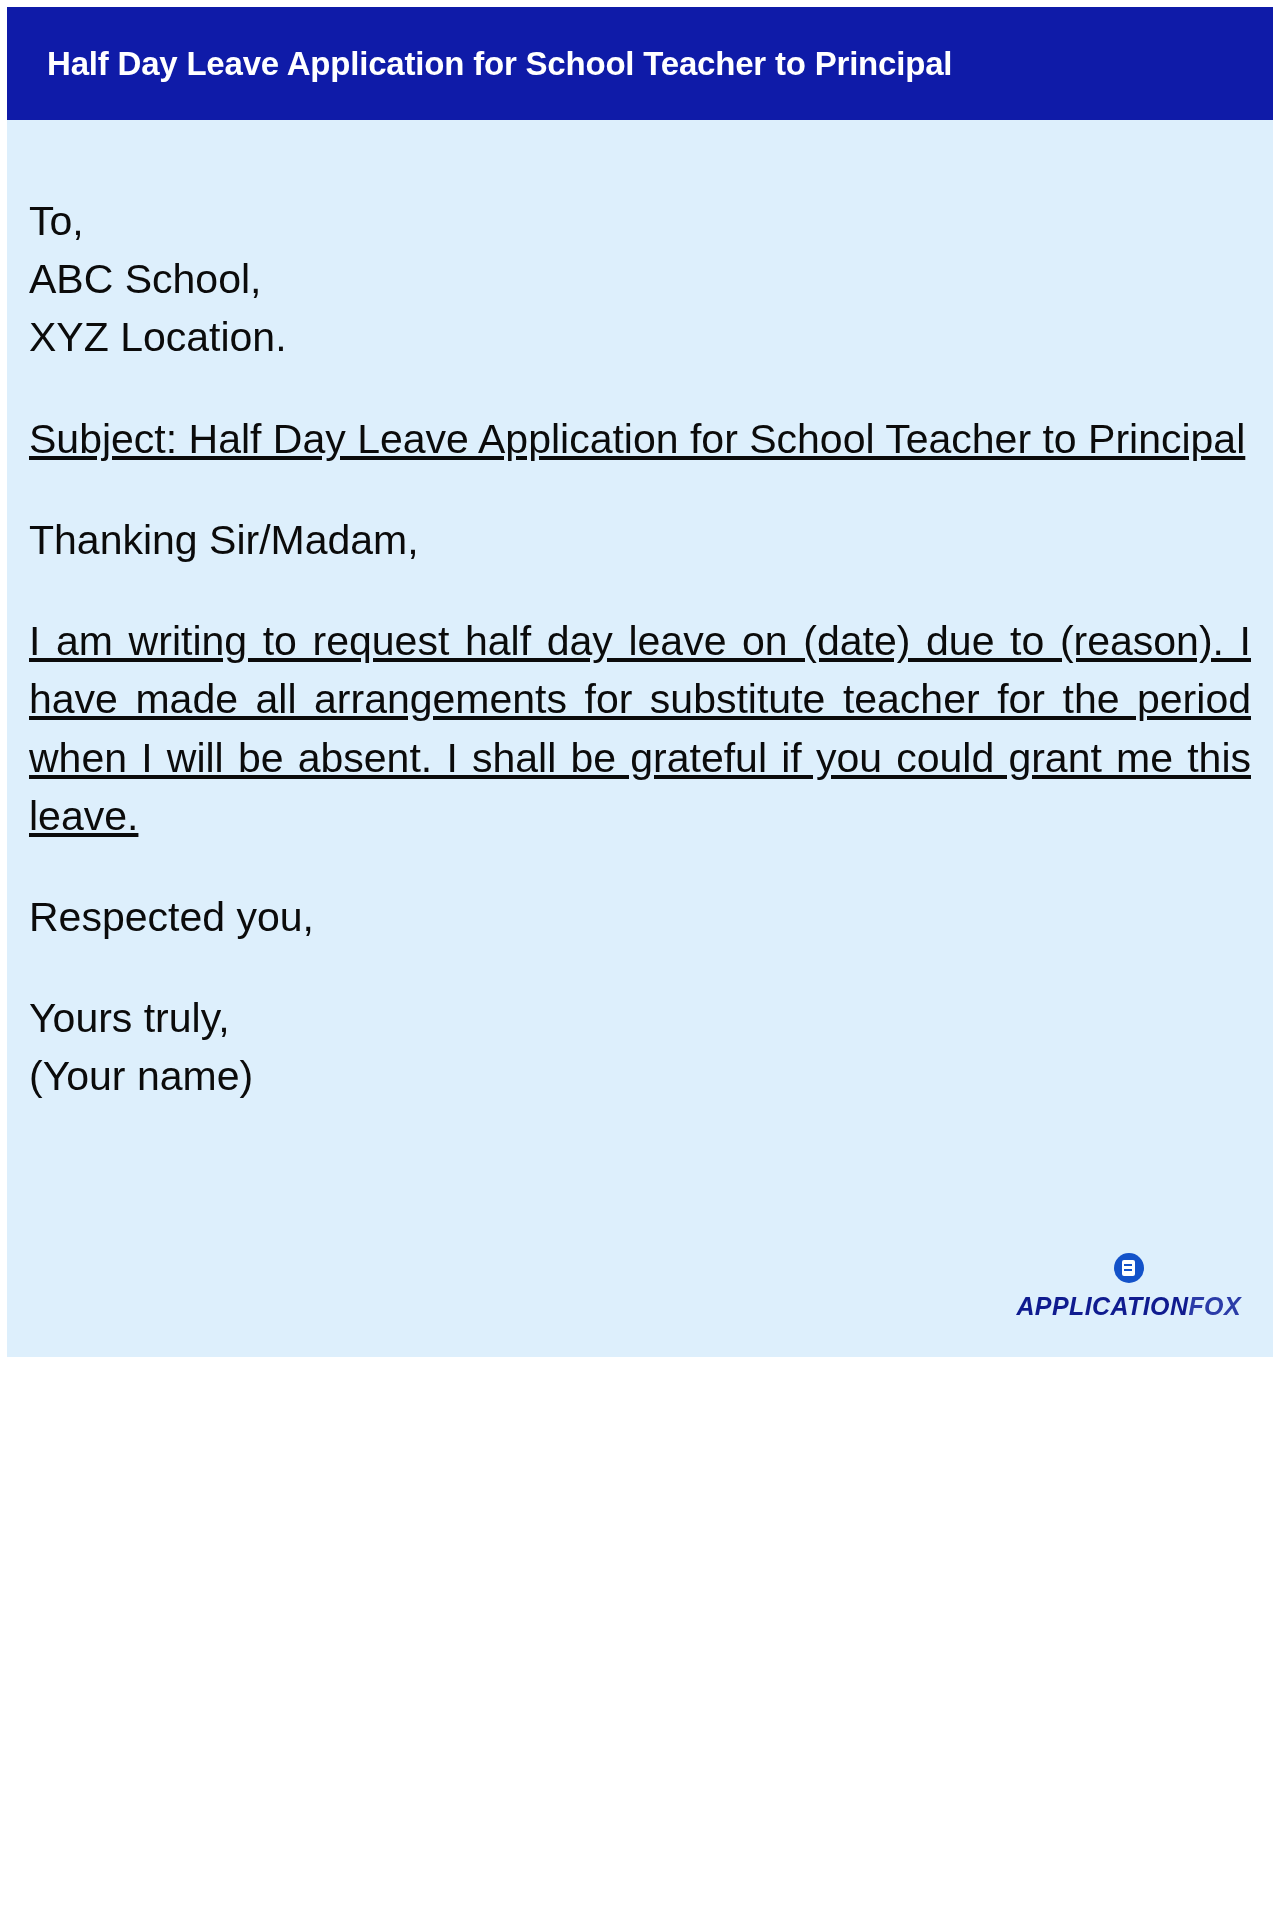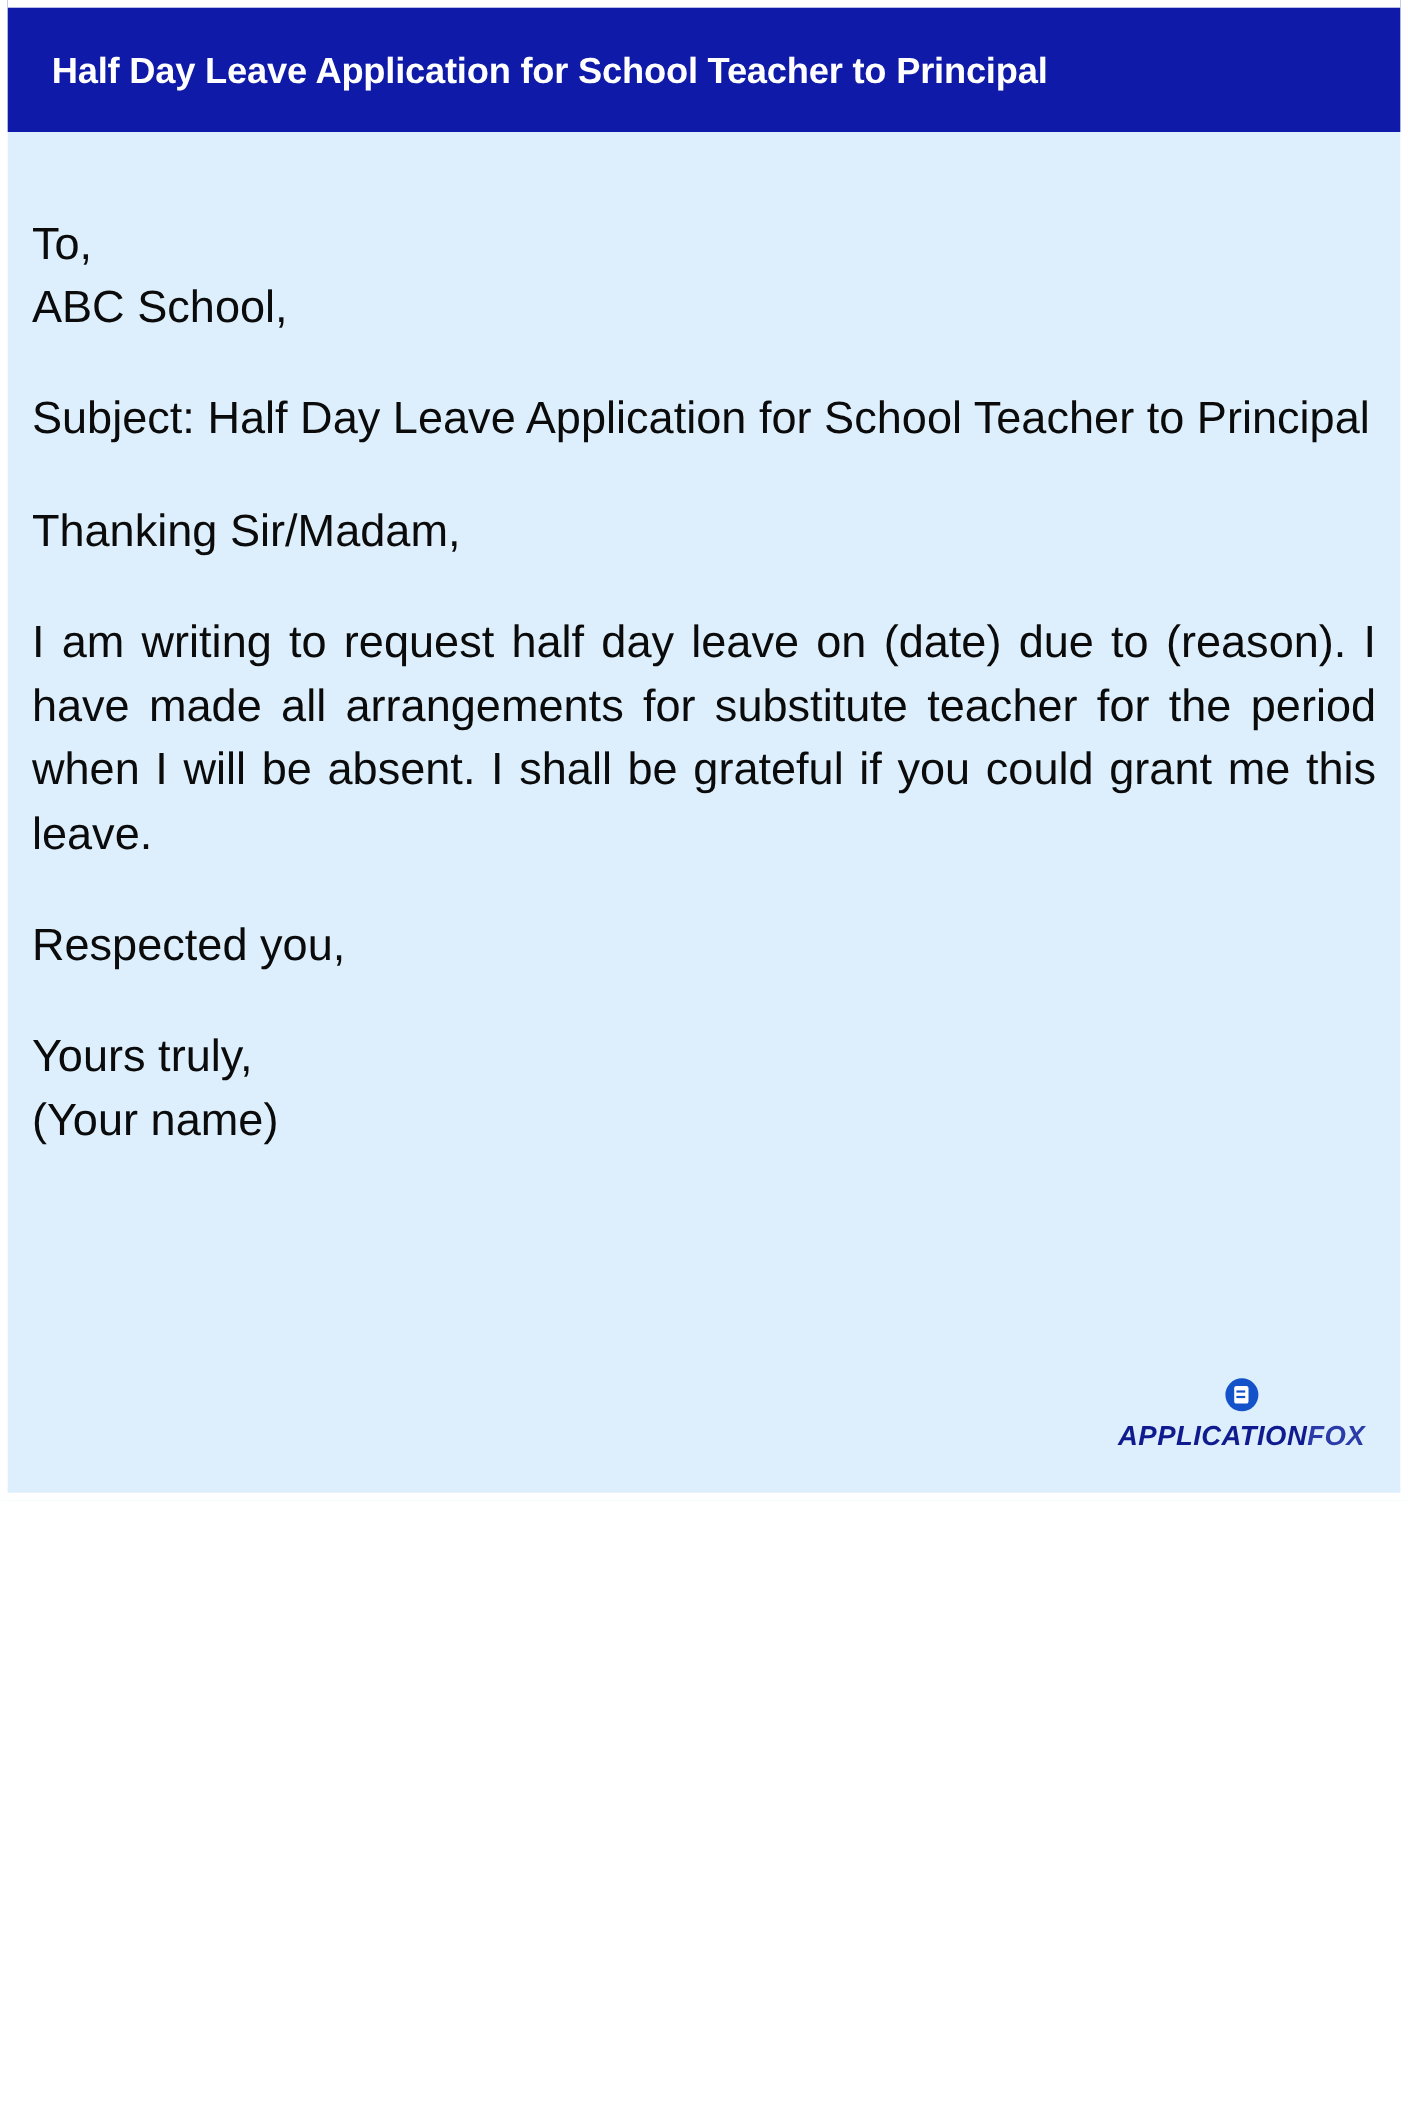--- a/index.html
+++ b/index.html
@@ -54,20 +54,21 @@
     font-size: 41px;
     color: #0b0b0b;
     line-height: 1.42;
   }
   .block {
     margin: 0 0 43px 0;
   }
   .block.justify {
     text-align: justify;
     text-align-last: left;
+    text-decoration: underline;
   }
   .line {
     display: block;
   }
   .footer-brand {
     position: absolute;
     right: 32px;
     bottom: 36px;
     display: flex;
     align-items: center;
@@ -123,20 +124,21 @@
     <div class="titlebar-text">Half Day Leave Application for School Teacher to Principal</div>
   </div>
 
   <div class="body-area">
 
     <div class="letter">
 
       <div class="block">
         <span class="line">To,</span>
         <span class="line">ABC School,</span>
+        <span class="line">XYZ Location.</span>
       </div>
 
       <div class="block justify">Subject: Half Day Leave Application for School Teacher to Principal</div>
 
       <div class="block">Thanking Sir/Madam,</div>
 
       <div class="block justify">I am writing to request half day leave on (date) due to (reason). I have made all arrangements for substitute teacher for the period when I will be absent. I shall be grateful if you could grant me this leave.</div>
 
       <div class="block">Respected you,</div>
 

